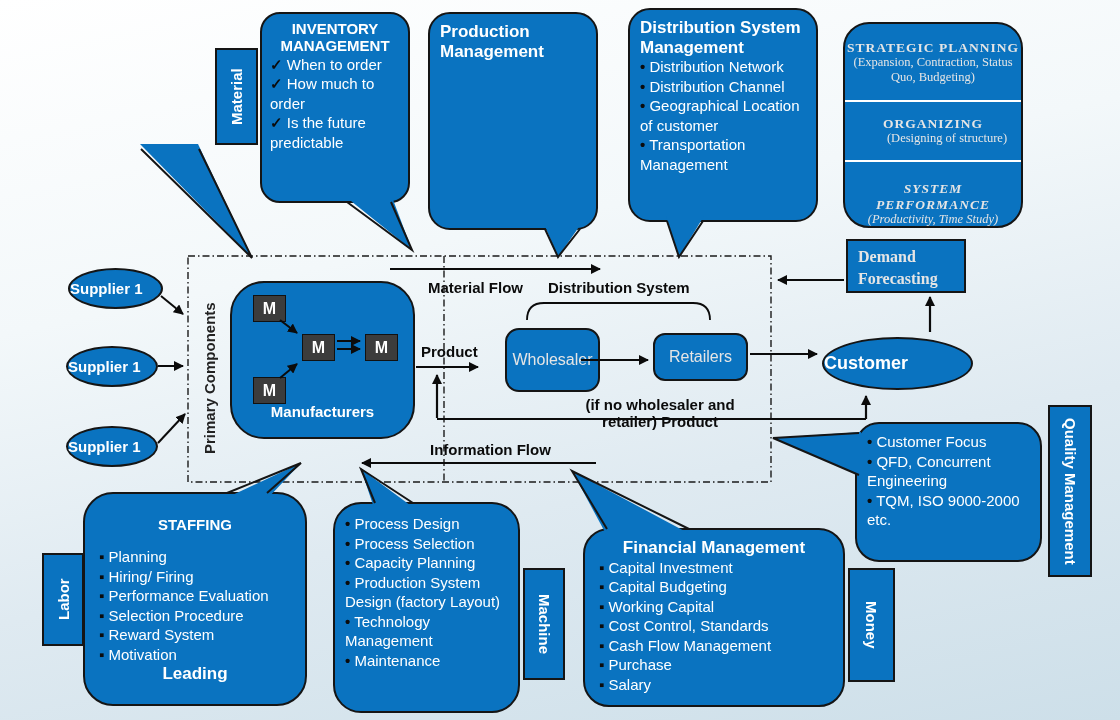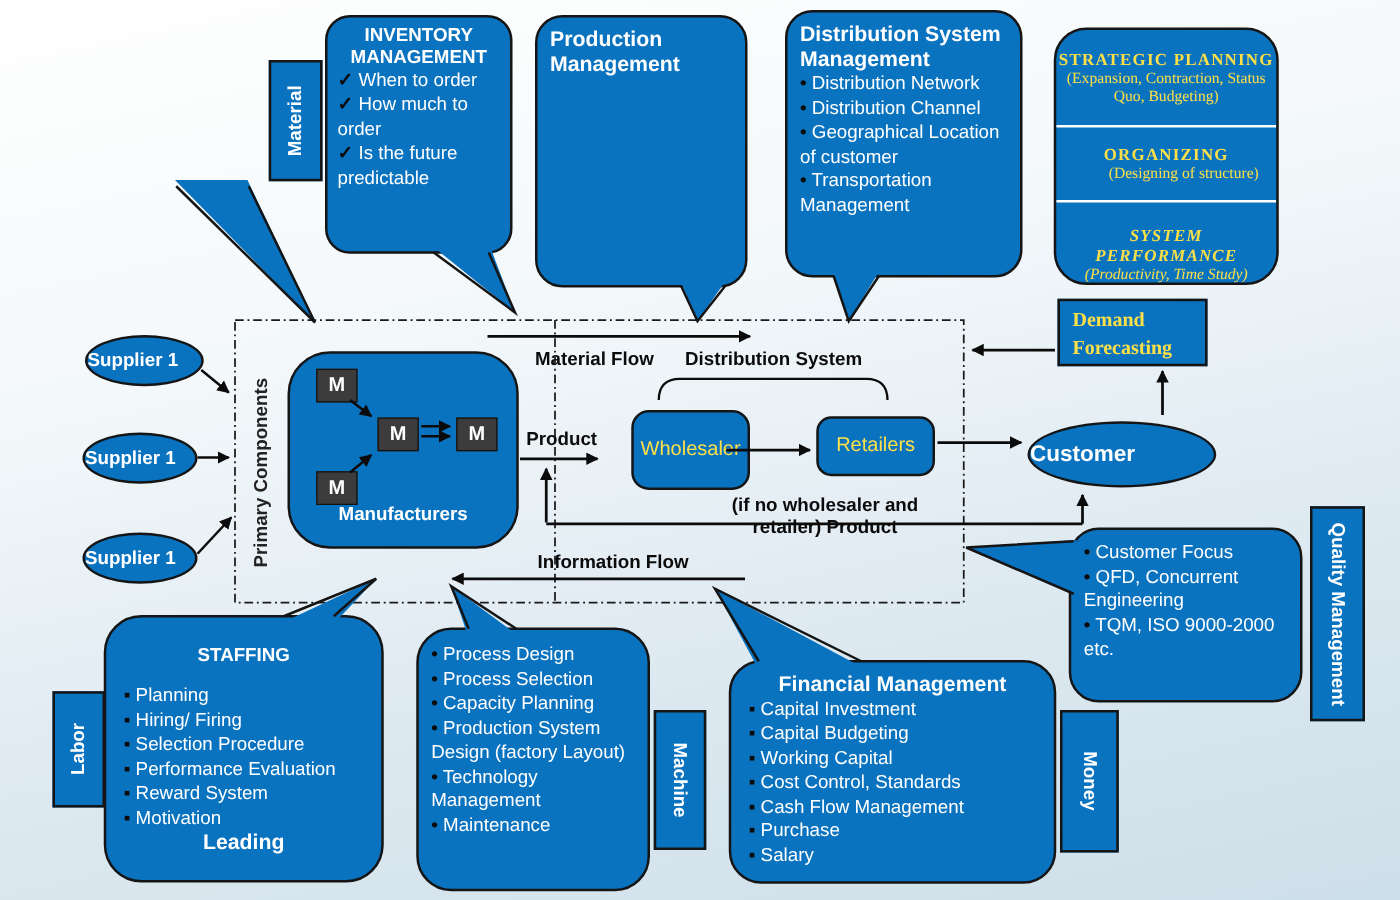--- a/index.html
+++ b/index.html
@@ -1,21 +1,21 @@
 <!DOCTYPE html>
 <html><head>
 <meta charset="utf-8">
 <style>
   html,body{margin:0;padding:0;}
   body{font-family:"Liberation Sans",sans-serif;}
   #canvas{position:relative;width:1120px;height:720px;overflow:hidden;
     background:linear-gradient(168deg,#ffffff 0%,#f3f8fa 35%,#dfeaf1 65%,#cddfe9 100%);}
   .abs{position:absolute;}
   .callout{position:absolute;background:#0a73c0;border:2px solid #151515;color:#fff;box-sizing:border-box;}
-  .blue{background:#0a73c0;border:2px solid #151515;color:#fde047;box-sizing:border-box;}
+  .blue{background:#0a73c0;border:2px solid #151515;color:#e5e5e5;box-sizing:border-box;}
   .c-title{font-weight:bold;text-align:center;line-height:1.15;}
   .li{line-height:1.3;}
   .bullet{color:#0b0b0b;font-weight:bold;}
   .vlabel{position:absolute;background:#0a73c0;border:2px solid #151515;color:#fff;font-weight:bold;
     display:flex;align-items:center;justify-content:center;box-sizing:border-box;font-size:15px;}
   .v-up{writing-mode:vertical-rl;transform:rotate(180deg);}
   .v-down{writing-mode:vertical-rl;}
   .ellipse{position:absolute;background:#0a73c0;border:2px solid #151515;border-radius:50%;
     color:#fff;font-weight:bold;display:flex;align-items:center;justify-content:flex-start;box-sizing:border-box;}
   .mbox{position:absolute;width:33px;height:27px;background:#3c3c3c;border:1px solid #111;
@@ -135,22 +135,22 @@
   </div>
   <div class="vlabel v-down" style="left:1048px;top:405px;width:44px;height:172px;">
     <span>Quality Management</span>
   </div>
 
   <div class="callout" style="left:83px;top:492px;width:224px;height:214px;border-radius:30px;padding:22px 14px;">
     <div class="c-title" style="font-size:15px;">STAFFING</div>
     <div style="font-size:15px;margin-top:14px;">
         <div class="li"><span class="bullet">▪</span><span> Planning</span></div>
         <div class="li"><span class="bullet">▪</span><span> Hiring/ Firing</span></div>
+        <div class="li"><span class="bullet">▪</span><span> Performance Evaluation</span></div>
         <div class="li"><span class="bullet">▪</span><span> Selection Procedure</span></div>
-        <div class="li"><span class="bullet">▪</span><span> Performance Evaluation</span></div>
         <div class="li"><span class="bullet">▪</span><span> Reward System</span></div>
         <div class="li"><span class="bullet">▪</span><span> Motivation</span></div>
       </div>
     <div class="c-title" style="font-size:17px;">Leading</div>
   </div>
   <div class="vlabel v-up" style="left:42px;top:553px;width:42px;height:93px;">
     <span>Labor</span>
   </div>
 
   <div class="callout" style="left:333px;top:502px;width:187px;height:211px;border-radius:28px;padding:10px 10px;">

